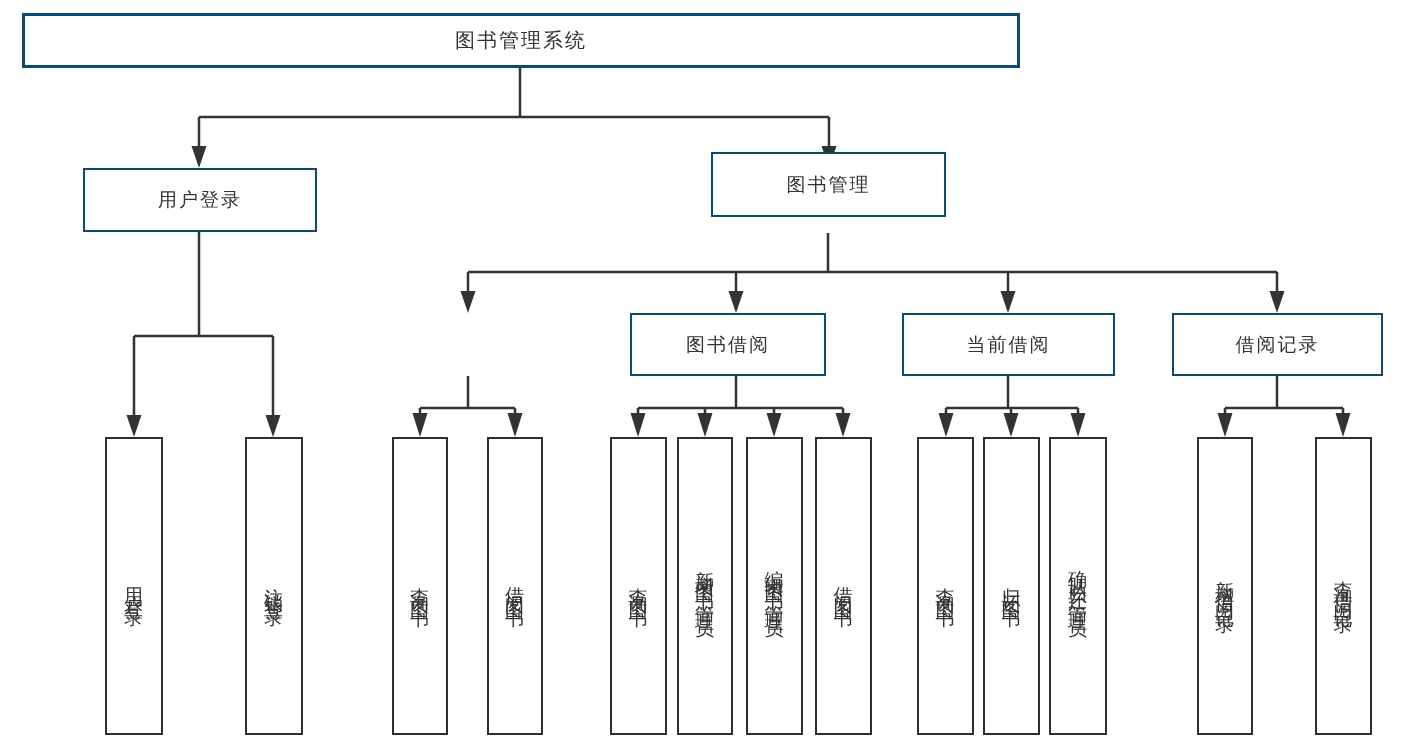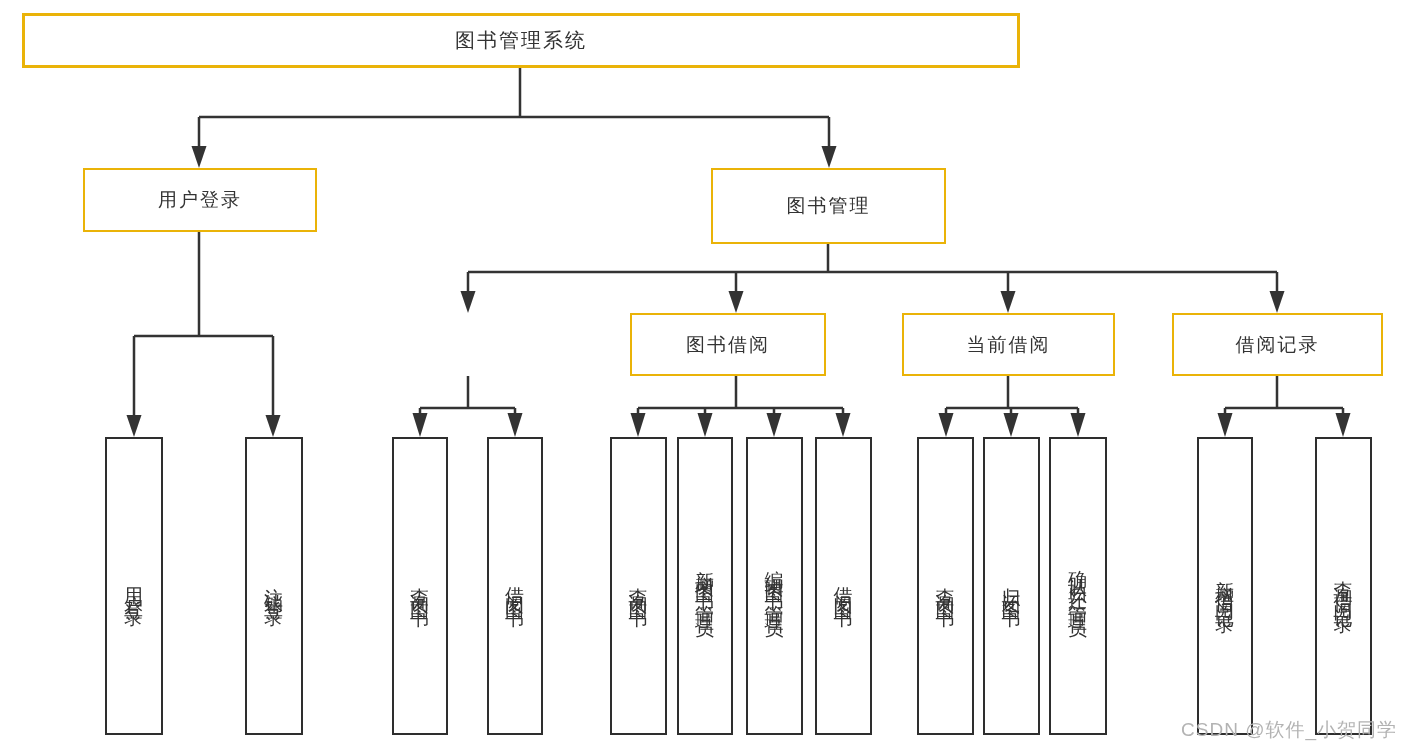--- a/index.html
+++ b/index.html
@@ -17,21 +17,21 @@
   }
   #wires {
     position: absolute;
     left: 0; top: 0;
     width: 1405px;
     height: 747px;
   }
   .node {
     position: absolute;
     box-sizing: border-box;
-    border: 2px solid #eab308;
+    border: 2px solid #0c4a6e;
     background: #ffffff;
     color: #333333;
     display: flex;
     align-items: center;
     justify-content: center;
     font-size: 19px;
     letter-spacing: 2px;
     text-align: center;
     font-family: Liberation Serif, serif;
   }
@@ -114,21 +114,21 @@
       <polygon points="1011,437 1003.5,413 1018.5,413"></polygon>
       <polygon points="1078,437 1070.5,413 1085.5,413"></polygon>
       <polygon points="1225,437 1217.5,413 1232.5,413"></polygon>
       <polygon points="1343,437 1335.5,413 1350.5,413"></polygon>
     </g>
   </svg>
 
   <div class="node root" style="left:22px;top:13px;width:998px;height:55px">图书管理系统</div>
 
   <div class="node" style="left:83px;top:168px;width:234px;height:64px">用户登录</div>
-  <div class="node" style="left:711px;top:168px;width:235px;height:76px">图书管理</div>
+  <div class="node" style="left:711px;top:152px;width:235px;height:65px">图书管理</div>
 
   <div class="node" style="left:630px;top:313px;width:196px;height:63px">图书借阅</div>
   <div class="node" style="left:902px;top:313px;width:213px;height:63px">当前借阅</div>
   <div class="node" style="left:1172px;top:313px;width:211px;height:63px">借阅记录</div>
 
   <div class="vnode" style="left:105px;width:58px">用户登录</div>
   <div class="vnode" style="left:245px;width:58px">注销登录</div>
 
   <div class="vnode" style="left:392px;width:56px">查询图书</div>
   <div class="vnode" style="left:487px;width:56px">借阅图书</div>
@@ -138,14 +138,13 @@
   <div class="vnode" style="left:746px;width:57px">编辑图书（管理员）</div>
   <div class="vnode" style="left:815px;width:57px">借阅图书</div>
 
   <div class="vnode" style="left:917px;width:57px">查询图书</div>
   <div class="vnode" style="left:983px;width:57px">归还图书</div>
   <div class="vnode" style="left:1049px;width:58px">确认归还（管理员）</div>
 
   <div class="vnode" style="left:1197px;width:56px">新增借阅记录</div>
   <div class="vnode" style="left:1315px;width:57px">查询借阅记录</div>
 
-  <div class="watermark">CSDN @软件_小贺同学</div>
 </div>
 
 </body></html>

